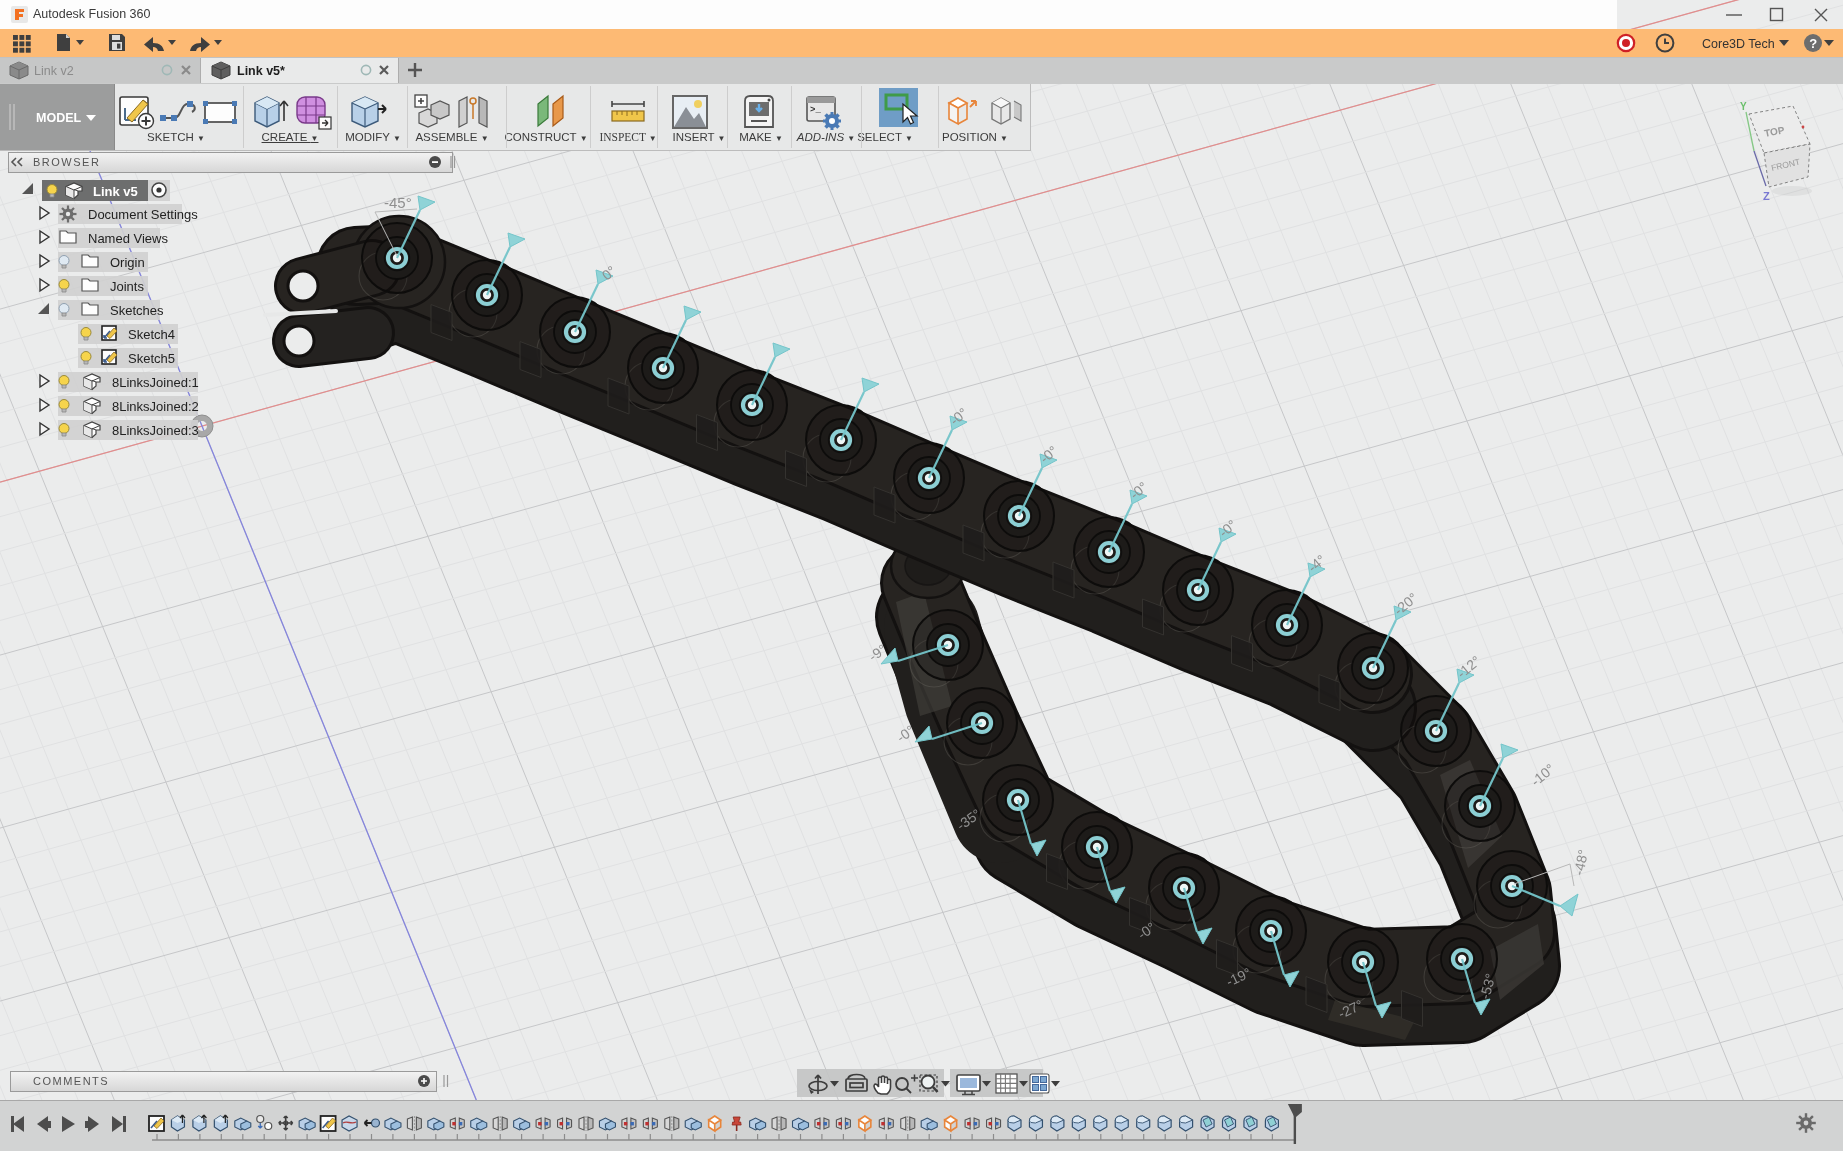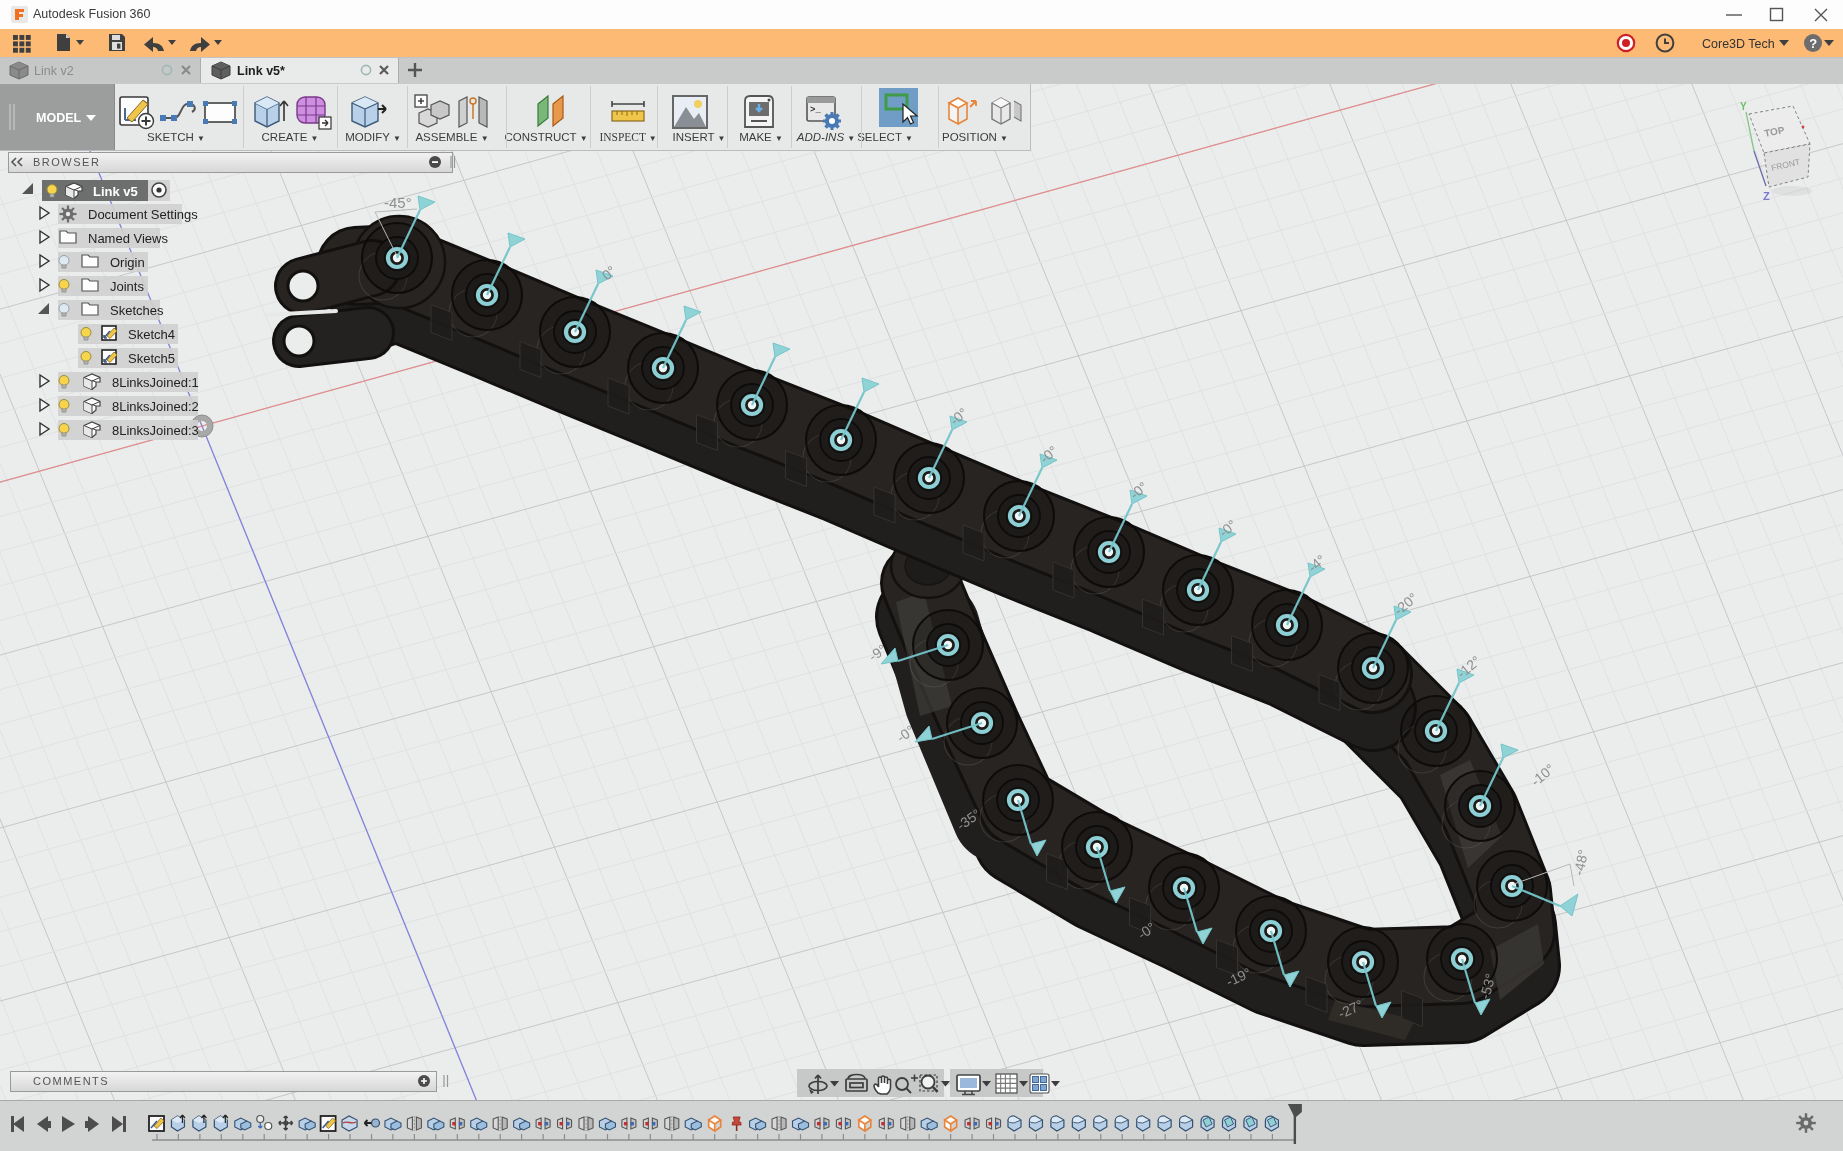--- a/index.html
+++ b/index.html
@@ -1,18 +1,18 @@
 <!DOCTYPE html>
 <html><head><meta charset="utf-8">
 <style>
 html,body{margin:0;padding:0;}
 body{width:1843px;height:1151px;overflow:hidden;position:relative;
   font-family:"Liberation Sans",sans-serif;background:#ebecec;}
 .abs{position:absolute;}
-#title{left:0;top:0;width:1843px;height:29px;background:#fdfdfd;border-bottom:4px solid #a3a3a3;}
+#title{left:0;top:0;width:1617px;height:29px;background:#fdfdfd;border-bottom:4px solid #a3a3a3;}
 #qat{left:0;top:29px;width:1843px;height:28px;background:#fdba74;border-bottom:1px solid #c2c2c2;}
 #tabs{left:0;top:58px;width:1843px;height:26px;background:#c9cacA;}
 .tab{position:absolute;top:0;height:25px;border-right:1px solid #adadad;}
 .ribbonbg{left:0;top:84px;width:1030px;height:66px;background:#e7e8e8;
   border-right:1px solid #bcbcbc;border-bottom:1px solid #bcbcbc;}
 .glabel{position:absolute;top:131px;font-size:11.5px;color:#3c3c3c;white-space:nowrap;}
 .gsep{position:absolute;top:86px;height:62px;width:1px;background:#cdcdcd;}
 .chip{position:absolute;background:rgba(208,208,208,0.92);height:20px;}
 #timeline{left:0;top:1100px;width:1843px;height:51px;background:#d2d3d3;border-top:1px solid #a8a8a8;}
 .hbar{background:linear-gradient(#f2f2f2,#d7d7d7);border:1px solid #9a9a9a;}
@@ -491,21 +491,21 @@
     </svg>
   </div>
 <div class="ribbonbg abs"></div>
 <div class="abs" style="left:0;top:84px;width:114px;height:66px;background:#9c9d9d;border-right:1px solid #8a8a8a;"></div>
 <svg class="abs" style="left:0;top:84px" width="114" height="66" viewBox="0 0 114 66">
     <path d="M10 20 V46 M14 20 V46" stroke="#c0c0c0" stroke-width="1.5"></path>
     <text x="36" y="38" font-size="12.5" font-weight="bold" fill="#fff" font-family="Liberation Sans">MODEL</text>
     <path d="M86 31 L96 31 L91 37 Z" fill="#fff"></path>
   </svg>
 <div class="glabel" style="left:176px;transform:translateX(-50%);">SKETCH <span style="font-size:8px;color:#3c3c3c;">▼</span></div>
-<div class="glabel" style="left:290px;transform:translateX(-50%);">CREATE <span style="font-size:8px;color:#3c3c3c;">▼</span></div>
+<div class="glabel" style="left:290px;transform:translateX(-50%);text-decoration:underline;">CREATE <span style="font-size:8px;color:#3c3c3c;">▼</span></div>
 <div class="glabel" style="left:373px;transform:translateX(-50%);">MODIFY <span style="font-size:8px;color:#3c3c3c;">▼</span></div>
 <div class="glabel" style="left:452px;transform:translateX(-50%);">ASSEMBLE <span style="font-size:8px;color:#3c3c3c;">▼</span></div>
 <div class="glabel" style="left:546px;transform:translateX(-50%);">CONSTRUCT <span style="font-size:8px;color:#3c3c3c;">▼</span></div>
 <div class="glabel" style="left:628px;transform:translateX(-50%);font-family:Liberation Serif, serif;">INSPECT <span style="font-size:8px;color:#3c3c3c;">▼</span></div>
 <div class="glabel" style="left:699px;transform:translateX(-50%);">INSERT <span style="font-size:8px;color:#3c3c3c;">▼</span></div>
 <div class="glabel" style="left:761px;transform:translateX(-50%);">MAKE <span style="font-size:8px;color:#3c3c3c;">▼</span></div>
 <div class="glabel" style="left:826px;transform:translateX(-50%);font-style:italic;">ADD-INS <span style="font-size:8px;color:#3c3c3c;">▼</span></div>
 <div class="glabel" style="left:885px;transform:translateX(-50%);">SELECT <span style="font-size:8px;color:#3c3c3c;">▼</span></div>
 <div class="glabel" style="left:975px;transform:translateX(-50%);">POSITION <span style="font-size:8px;color:#3c3c3c;">▼</span></div>
 <div class="gsep" style="left:243px;"></div>

